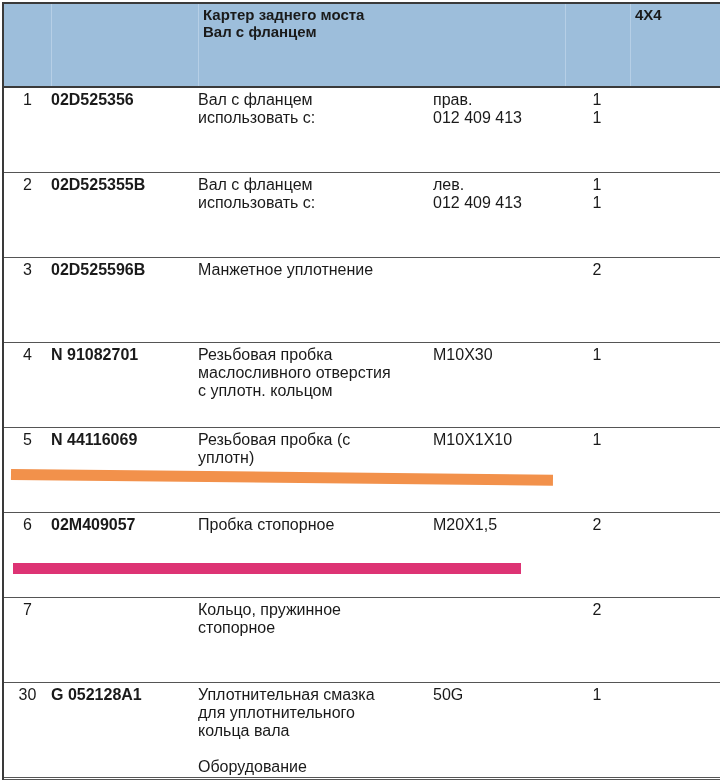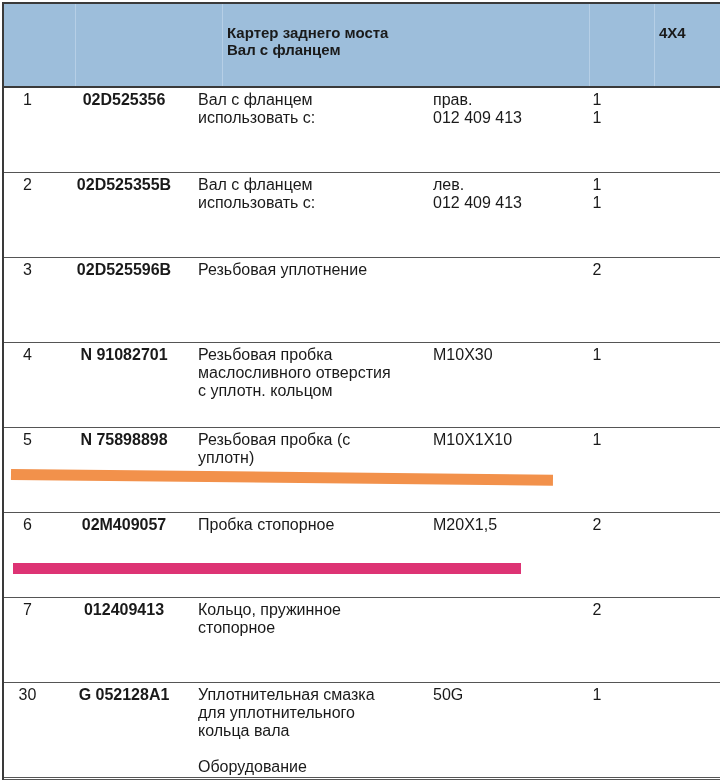--- a/index.html
+++ b/index.html
@@ -28,26 +28,25 @@
       height: 82px;
       background: #9dbedb;
       border-bottom: 2px solid #3a3a3a;
     }
     .hcell {
       position: absolute;
       top: 0;
       bottom: 0;
       border-left: 1px solid #b6cfe6;
       box-sizing: border-box;
-      padding: 20px 0 0 4px;
+      padding: 2px 0 0 4px;
       font-weight: bold;
       font-size: 15px;
       line-height: 17px;
       color: #1a1a1a;
-      margin-left: 24px;
     }
     .hcell.first { border-left: none; }
     .row {
       position: relative;
       height: 84px;
       border-bottom: 1.5px solid #555;
     }
     .row.last {
       height: 94px;
       border-bottom: 3px double #555;
@@ -55,21 +54,21 @@
     .cell {
       position: absolute;
       top: 0;
       box-sizing: border-box;
       font-size: 16px;
       line-height: 18px;
       padding-top: 3px;
       white-space: pre-line;
     }
     .c-num  { left: 0;   width: 47px; text-align: center; }
-    .c-part { left: 47px; width: 146px; text-align: center; font-weight: bold; }
+    .c-part { left: 47px; width: 146px; text-align: left; font-weight: bold; }
     .c-desc { left: 194px; width: 234px; }
     .c-spec { left: 429px; width: 132px; }
     .c-qty  { left: 561px; width: 64px; text-align: center; }
     .c-x4   { left: 626px; width: 110px; }
     .hl {
       position: absolute;
       height: 11px;
     }
     .hl-orange {
       left: 11px;
@@ -119,58 +118,57 @@
     <div class="cell c-spec">лев.
 012 409 413</div>
     <div class="cell c-qty">1
 1</div>
     <div class="cell c-x4"></div>
   </div>
 
   <div class="row">
     <div class="cell c-num">3</div>
     <div class="cell c-part">02D525596B</div>
-    <div class="cell c-desc">Резьбовая уплотнение</div>
+    <div class="cell c-desc">Манжетное уплотнение</div>
     <div class="cell c-qty">2</div>
     <div class="cell c-x4"></div>
   </div>
 
   <div class="row">
     <div class="cell c-num">4</div>
     <div class="cell c-part">N 91082701</div>
     <div class="cell c-desc">Резьбовая пробка
 маслосливного отверстия
 с уплотн. кольцом</div>
     <div class="cell c-spec">M10X30</div>
     <div class="cell c-qty">1</div>
     <div class="cell c-x4"></div>
   </div>
 
   <div class="row">
     <div class="cell c-num">5</div>
-    <div class="cell c-part">N 75898898</div>
+    <div class="cell c-part">N 44116069</div>
     <div class="cell c-desc">Резьбовая пробка (с
 уплотн)</div>
     <div class="cell c-spec">M10X1X10</div>
     <div class="cell c-qty">1</div>
     <div class="cell c-x4"></div>
   </div>
 
   <div class="row">
     <div class="cell c-num">6</div>
     <div class="cell c-part">02M409057</div>
     <div class="cell c-desc">Пробка стопорное</div>
     <div class="cell c-spec">M20X1,5</div>
     <div class="cell c-qty">2</div>
     <div class="cell c-x4"></div>
   </div>
 
   <div class="row">
     <div class="cell c-num">7</div>
-    <div class="cell c-part">012409413</div>
     <div class="cell c-desc">Кольцо, пружинное
 стопорное</div>
     <div class="cell c-spec"></div>
     <div class="cell c-qty">2</div>
     <div class="cell c-x4"></div>
   </div>
 
   <div class="row last">
     <div class="cell c-num">30</div>
     <div class="cell c-part">G 052128A1</div>

